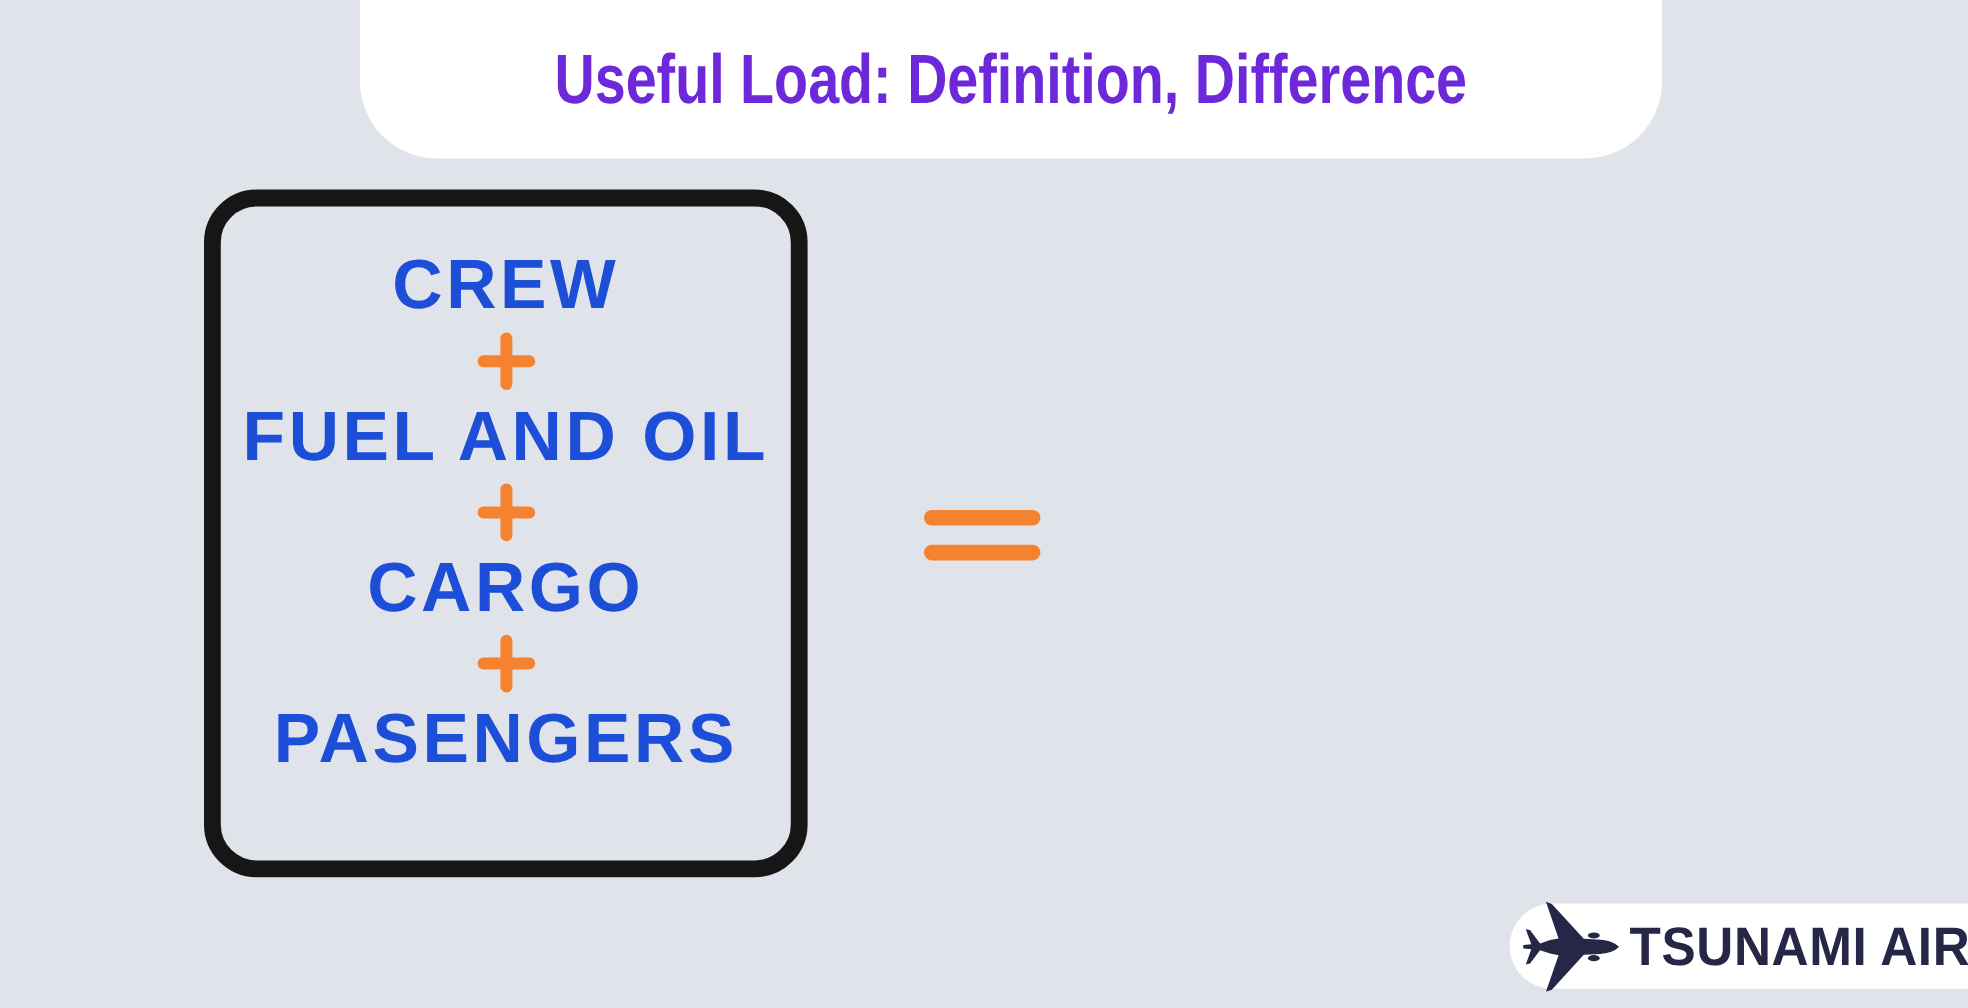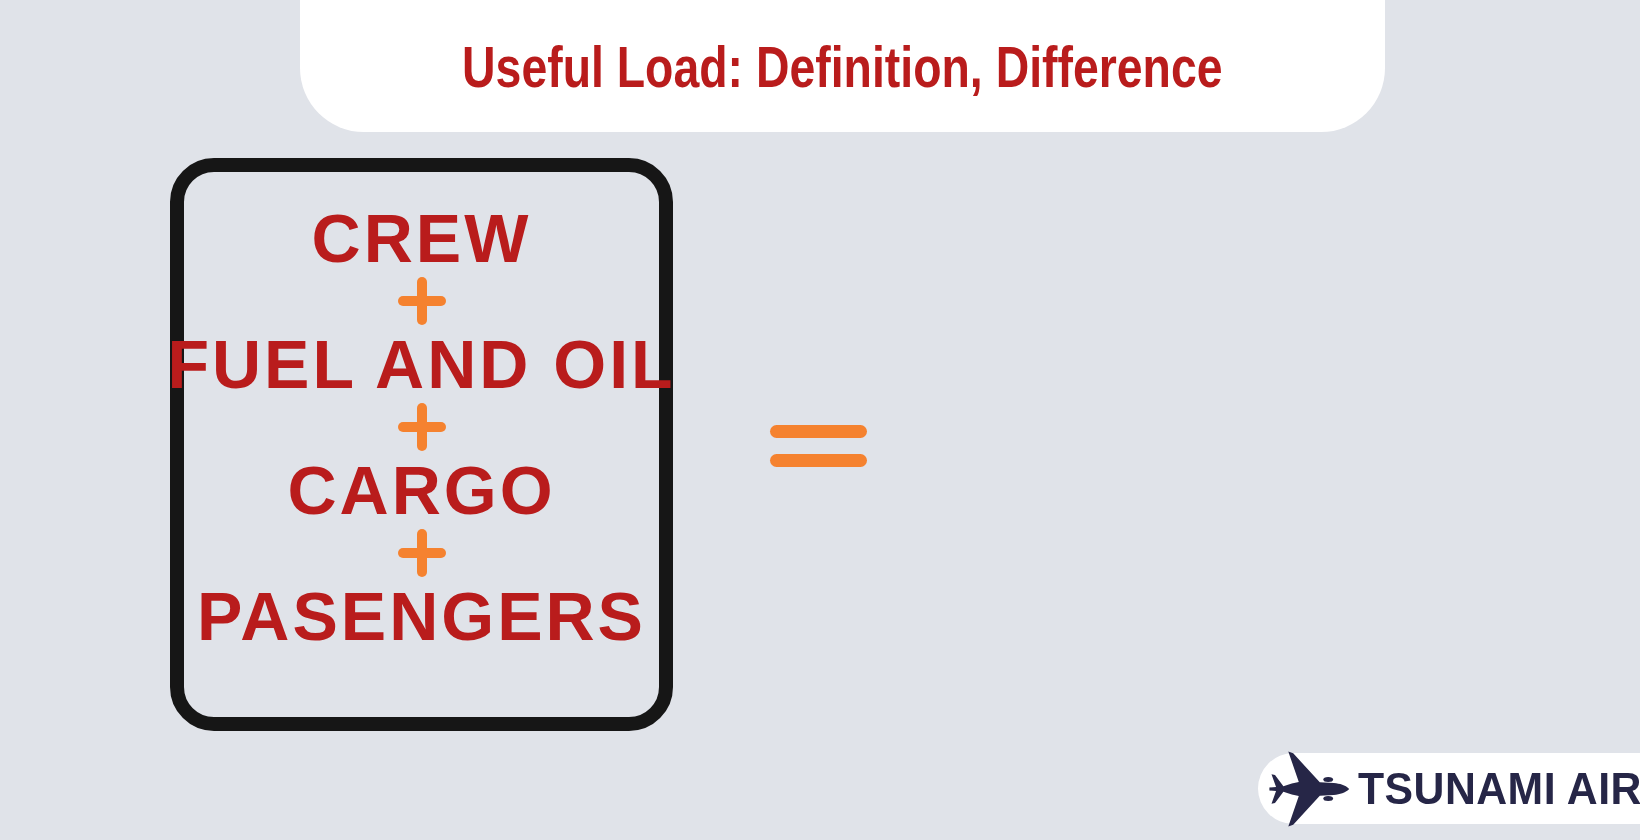--- a/index.html
+++ b/index.html
@@ -15,42 +15,42 @@
   .banner{
     position:absolute;left:300px;top:0;
     width:1085px;height:132px;
     background:#ffffff;
     border-radius:0 0 64px 64px;
     display:flex;align-items:center;justify-content:center;
   }
   .banner h1{
     margin:0;
     font-size:58px;font-weight:700;
-    color:#b91c1c;
+    color:#6d28d9;
     white-space:nowrap;
   }
   .condense{display:inline-block;transform:scaleX(0.8);transform-origin:center;}
 
   
   .sum-box{
     position:absolute;left:170px;top:158px;
     width:503px;height:573px;
     box-sizing:border-box;
     border:14px solid #161616;
     border-radius:44px;
     display:flex;flex-direction:column;
     align-items:center;justify-content:center;
     padding-bottom:36px;
     gap:8px;
   }
   .term{
-    font-size:68px;font-weight:700;
+    font-size:58px;font-weight:700;
     letter-spacing:3px;
     line-height:64px;
-    color:#b91c1c;
+    color:#1d4ed8;
     white-space:nowrap;
   }
   
   .plus{
     position:relative;width:48px;height:46px;flex:0 0 auto;
   }
   .plus .ph,.plus .pv{position:absolute;background:#f5822f;border-radius:6px;}
   .plus .ph{left:0;top:18px;width:48px;height:10px;}
   .plus .pv{left:19px;top:-1px;width:10px;height:48px;}
 

